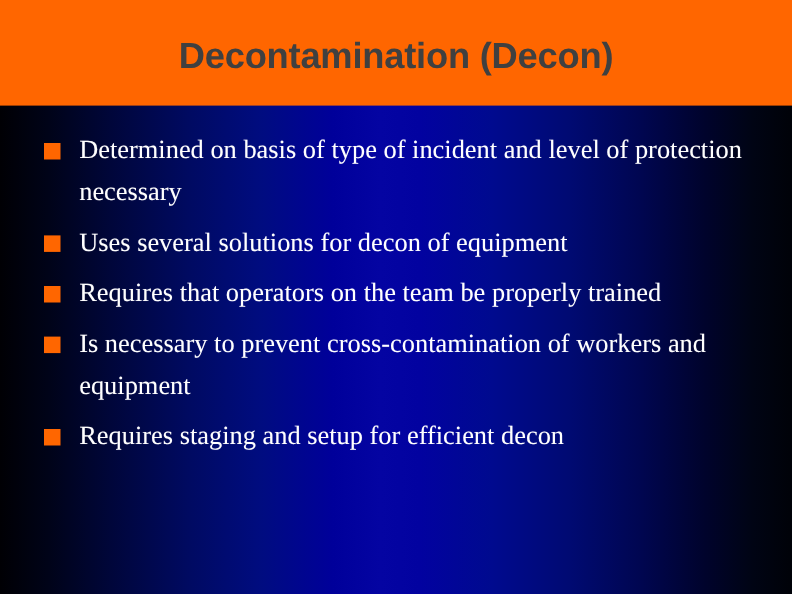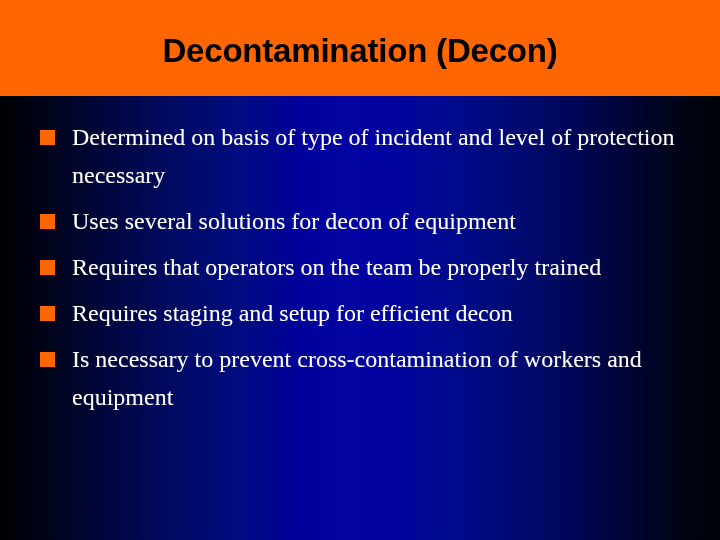--- a/index.html
+++ b/index.html
@@ -51,21 +51,21 @@
 
   #banner-title {
     position: absolute;
     left: 0;
     top: 0;
     width: 720px;
     height: 96px;
     display: flex;
     align-items: center;
     justify-content: center;
-    color: #000000;
+    color: #404040;
     font-family: "Liberation Sans", sans-serif;
     font-weight: bold;
     font-size: 33px;
     letter-spacing: -0.2px;
     line-height: 1;
     padding-top: 4px;
     box-sizing: border-box;
     white-space: nowrap;
   }
 
@@ -133,23 +133,23 @@
       <span class="bullet-text">Uses several solutions for decon of equipment</span>
     </li>
 
     <li class="bullet-row">
       <span class="bullet-marker"></span>
       <span class="bullet-text">Requires that operators on the team be properly trained</span>
     </li>
 
     <li class="bullet-row">
       <span class="bullet-marker"></span>
-      <span class="bullet-text">Requires staging and setup for efficient decon</span>
+      <span class="bullet-text">Is necessary to prevent cross-contamination of workers and equipment</span>
     </li>
 
     <li class="bullet-row">
       <span class="bullet-marker"></span>
-      <span class="bullet-text">Is necessary to prevent cross-contamination of workers and equipment</span>
+      <span class="bullet-text">Requires staging and setup for efficient decon</span>
     </li>
 
   </ul>
 
 </div>
 
 </body></html>

